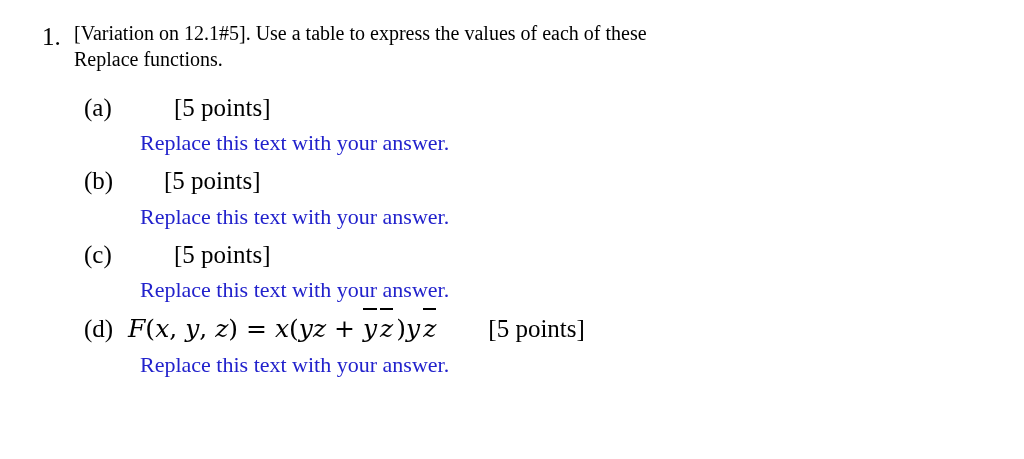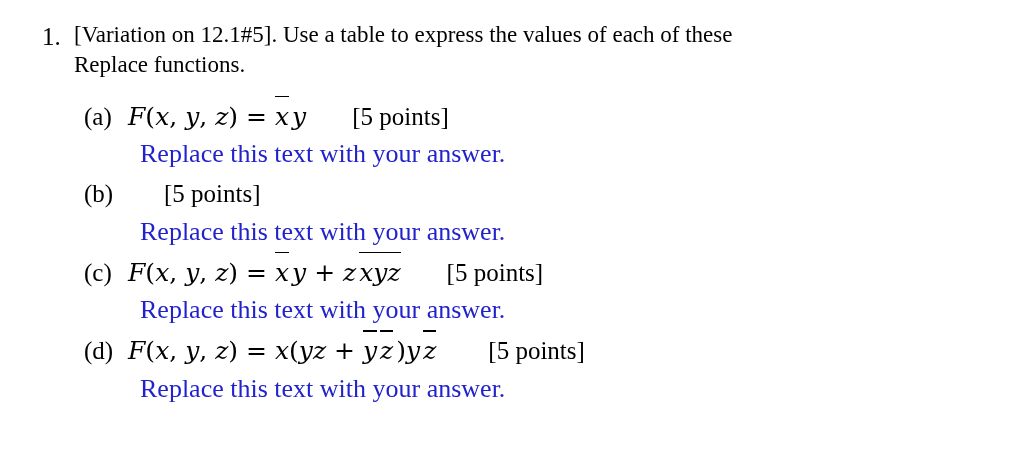--- a/index.html
+++ b/index.html
@@ -34,21 +34,21 @@
   }
   .problem-number {
     width: 32px;
     flex: none;
     font-size: 25px;
   }
   .problem-stem {
     flex: 1;
     text-align: justify;
     text-justify: inter-word;
-    font-size: 23px;
+    font-size: 20px;
   }
   .stem-line1 {
     display: block;
     white-space: nowrap;
   }
   .stem-line2 {
     display: block;
   }
   .parts {
     margin-top: 16px;
@@ -99,21 +99,21 @@
     content: "";
     position: absolute;
     left: 0;
     right: 0;
     top: -1px;
     height: 1.4px;
     background: #000;
   }
   .answer {
     color: #2222cc;
-    font-size: 26px;
+    font-size: 22px;
     margin-left: 56px;
     margin-top: 4px;
     margin-bottom: 6px;
     font-family: "Liberation Serif", serif;
   }
   .sp-sm { display: inline-block; width: 3px; }
 </style>
 </head>
 <body>
 
@@ -127,42 +127,36 @@
         <span class="stem-line1">[Variation on 12.1#5].   Use a table to express the values of each of these</span>
         <span class="stem-line2">Replace functions.</span>
       </div>
     </div>
 
     <div class="parts">
 
       <div class="part">
         <div class="part-row">
           <span class="part-label">(a)</span>
-          <span class="math">
-            <span class="fname">F</span><span class="paren">(</span>x<span class="op">,</span> y<span class="op">,</span> z<span class="paren">)</span><span class="eq"> = </span><span class="ov">x</span><span class="sp-sm"></span>y
-          </span>
           <span class="points">[5 points]</span>
         </div>
         <div class="answer">Replace this text with your answer.</div>
       </div>
 
       <div class="part">
         <div class="part-row">
           <span class="part-label">(b)</span>
           <span class="points narrow">[5 points]</span>
         </div>
         <div class="answer">Replace this text with your answer.</div>
       </div>
 
       <div class="part">
         <div class="part-row">
           <span class="part-label">(c)</span>
-          <span class="math">
-            <span class="fname">F</span><span class="paren">(</span>x<span class="op">,</span> y<span class="op">,</span> z<span class="paren">)</span><span class="eq"> = </span><span class="ov">x</span><span class="sp-sm"></span>y<span class="op"> + </span>z<span class="sp-sm"></span><span class="ov">xyz</span>
-          </span>
           <span class="points">[5 points]</span>
         </div>
         <div class="answer">Replace this text with your answer.</div>
       </div>
 
       <div class="part">
         <div class="part-row">
           <span class="part-label">(d)</span>
           <span class="math">
             <span class="fname">F</span><span class="paren">(</span>x<span class="op">,</span> y<span class="op">,</span> z<span class="paren">)</span><span class="eq"> = </span>x<span class="paren">(</span>yz<span class="op"> + </span><span class="ov">y</span><span class="sp-sm"></span><span class="ov">z</span><span class="sp-sm"></span><span class="paren">)</span>y<span class="sp-sm"></span><span class="ov">z</span>

